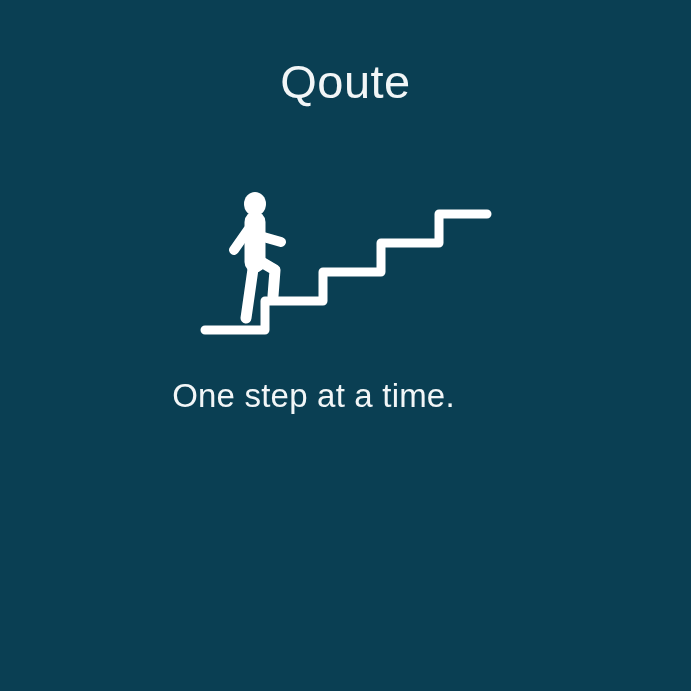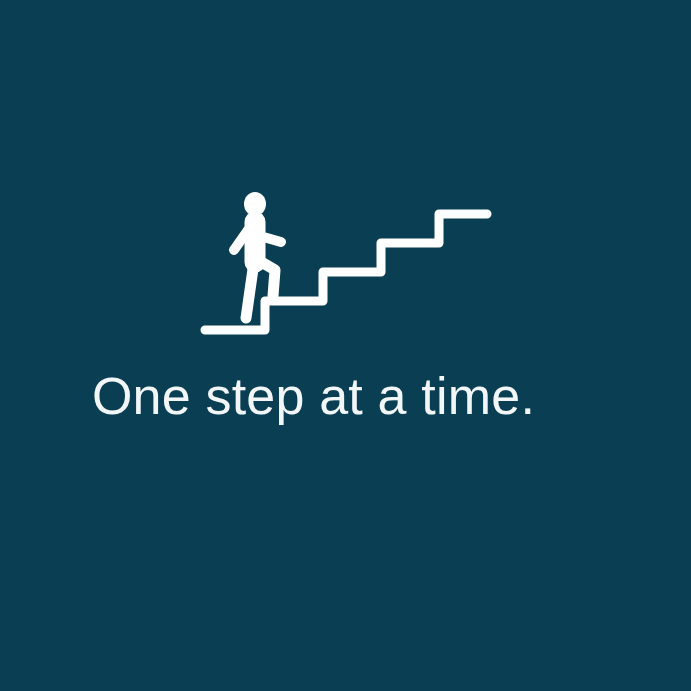--- a/index.html
+++ b/index.html
@@ -46,35 +46,36 @@
   .illustration svg {
     display: block;
   }
   .quote {
     position: absolute;
     top: 368px;
     left: 0;
     width: 627px;
     text-align: center;
     color: #f2f6f7;
-    font-size: 52px;
+    font-size: 33px;
     font-weight: 300;
     line-height: 56px;
     letter-spacing: 0.2px;
     -webkit-font-smoothing: antialiased;
   }
   .quote-line {
     display: block;
   }
 </style>
 </head>
 <body>
 
 <div class="poster">
 
+  <div class="title">Qoute</div>
 
   <div class="illustration">
     <svg width="300" height="168" viewBox="0 0 300 168" aria-hidden="true">
 
       <polyline points="9,152 69,152 69,123 127,123 127,94 185,94 185,65 243,65 243,36 291,36" fill="none" stroke="#ffffff" stroke-width="9" stroke-linecap="round" stroke-linejoin="round"></polyline>
 
       <ellipse cx="59" cy="26" rx="11" ry="12" fill="#ffffff"></ellipse>
 
       <path d="M59,44 L59,84" fill="none" stroke="#ffffff" stroke-width="21" stroke-linecap="round"></path>
 

